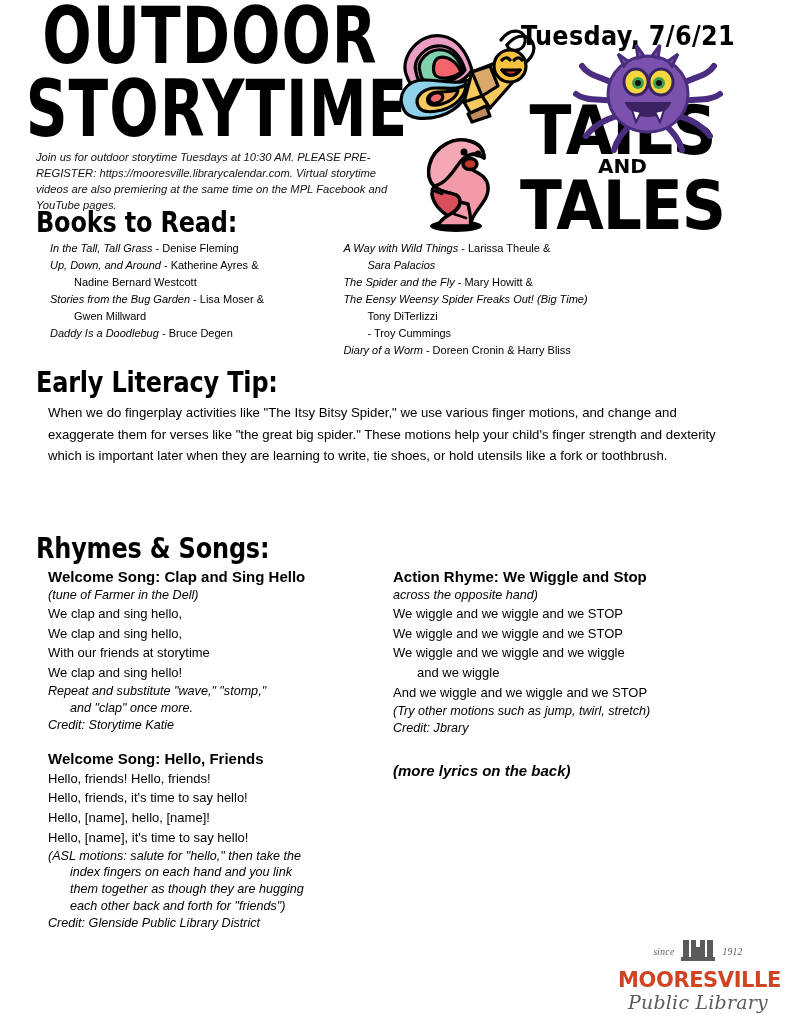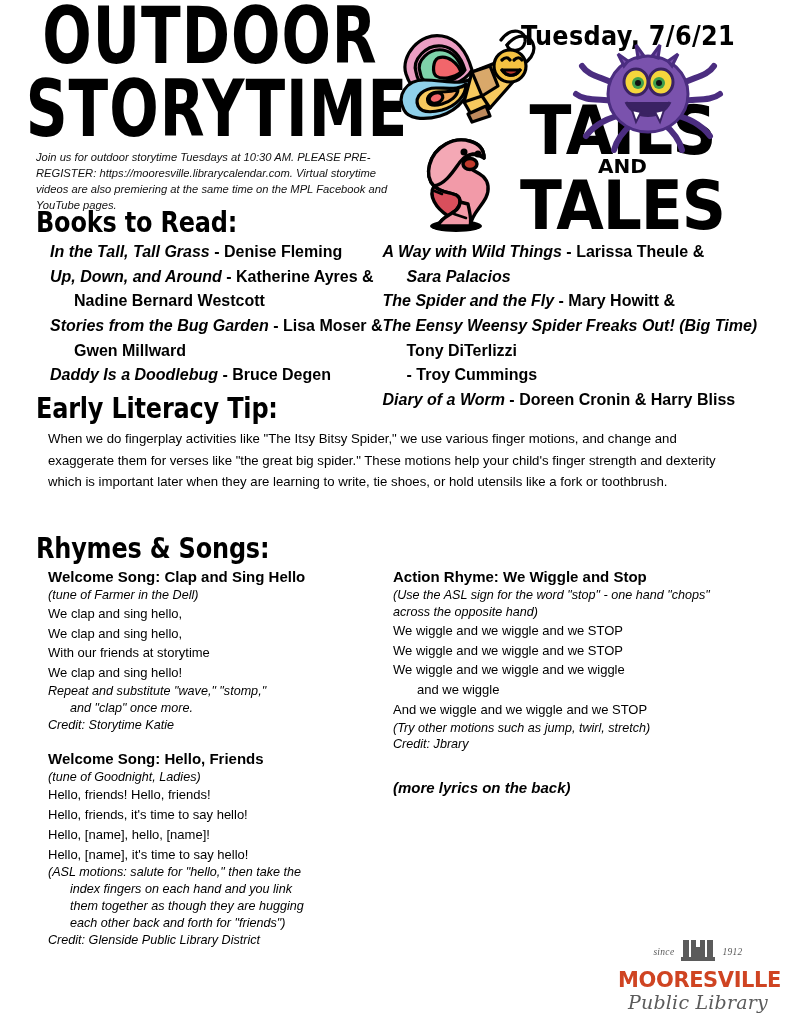--- a/index.html
+++ b/index.html
@@ -111,31 +111,31 @@
   .books {
     position: absolute;
     left: 0; top: 206px;
     width: 658px;
   }
   .books .section-heading { margin-left: 36px; }
   .books-cols {
     display: flex;
     margin-top: 6px;
   }
-  .books-col { font-size: 16px; line-height: 1.54; font-weight: bold; }
+  .books-col { font-size: 11px; line-height: 1.54; }
   .books-col-left { width: 345px; margin-left: 50px; }
   .books-col-right { width: 370px; margin-left: 0px; }
   .book-line { white-space: nowrap; }
   .book-line.indent { padding-left: 24px; }
   .bk-title { font-style: italic; }
 
   
   .literacy {
     position: absolute;
-    left: 0; top: 392px;
+    left: 0; top: 366px;
     width: 692px;
   }
   .literacy .section-heading { margin-left: 36px; }
   .literacy-body {
     margin: 8px 0 0 48px;
     width: 694px;
     font-size: 13.2px;
     line-height: 1.64;
   }
 
@@ -358,38 +358,36 @@
           <div class="song-lyric">We clap and sing hello,</div>
           <div class="song-lyric">With our friends at storytime</div>
           <div class="song-lyric">We clap and sing hello!</div>
           <div class="song-note">Repeat and substitute "wave," "stomp,"</div>
           <div class="song-note indent">and "clap" once more.</div>
           <div class="song-credit">Credit: Storytime Katie</div>
         </div>
 
         <div class="song">
           <div class="song-title">Welcome Song: Hello, Friends</div>
-          <div class="song-note">(tune of Goodnight, Ladies)</div>
           <div class="song-lyric">Hello, friends!  Hello, friends!</div>
           <div class="song-lyric">Hello, friends, it's time to say hello!</div>
           <div class="song-lyric">Hello, [name], hello, [name]!</div>
           <div class="song-lyric">Hello, [name], it's time to say hello!</div>
           <div class="song-note">(ASL motions: salute for "hello," then take the</div>
           <div class="song-note indent">index fingers on each hand and you link</div>
           <div class="song-note indent">them together as though they are hugging</div>
           <div class="song-note indent">each other back and forth for "friends")</div>
           <div class="song-credit">Credit: Glenside Public Library District</div>
         </div>
 
       </div>
 
       <div class="rh-col-right">
         <div class="song">
           <div class="song-title">Action Rhyme: We Wiggle and Stop</div>
-          <div class="song-note">(Use the ASL sign for the word "stop" - one hand "chops"</div>
           <div class="song-note">across the opposite hand)</div>
           <div class="song-lyric">We wiggle and we wiggle and we STOP</div>
           <div class="song-lyric">We wiggle and we wiggle and we STOP</div>
           <div class="song-lyric">We wiggle and we wiggle and we wiggle</div>
           <div class="song-lyric indent">and we wiggle</div>
           <div class="song-lyric">And we wiggle and we wiggle and we STOP</div>
           <div class="song-note">(Try other motions such as jump, twirl, stretch)</div>
           <div class="song-credit">Credit: Jbrary</div>
         </div>
         <div class="more-lyrics">(more lyrics on the back)</div>

